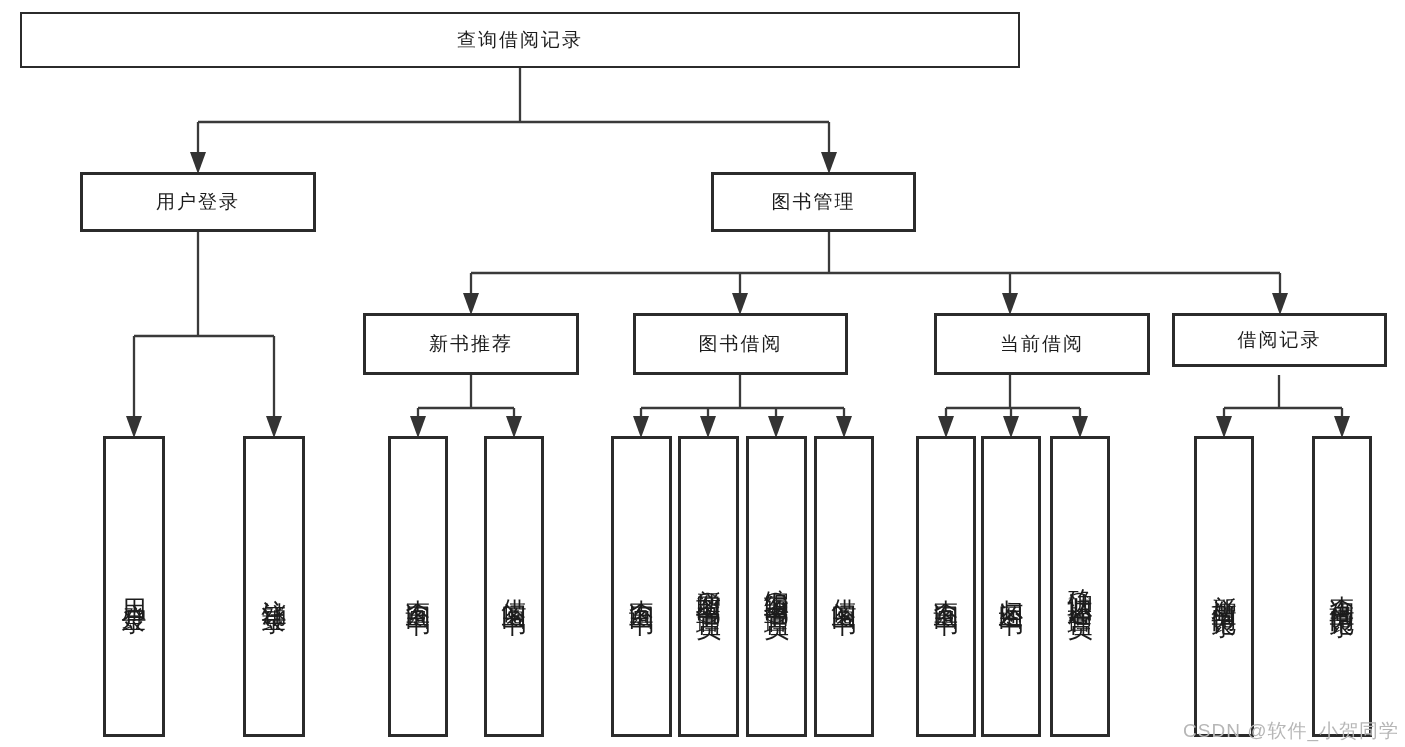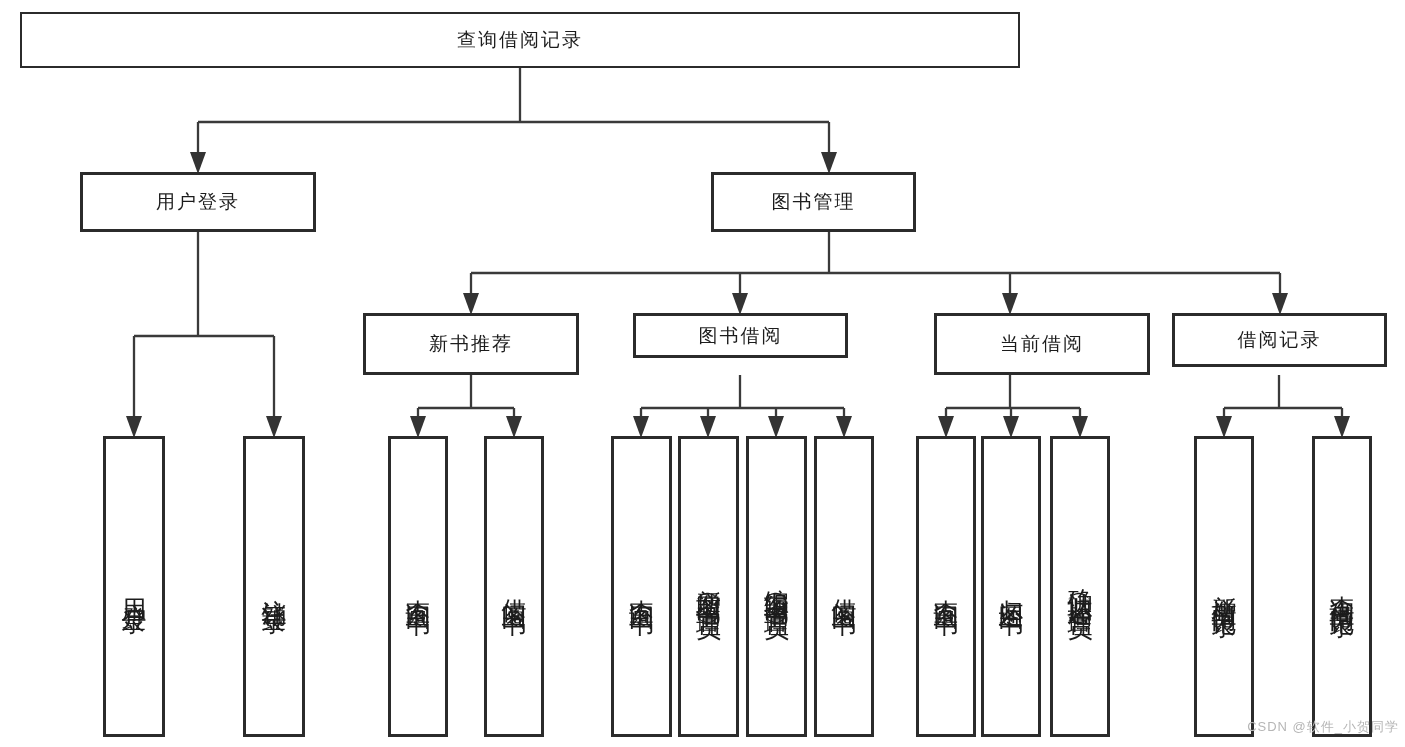--- a/index.html
+++ b/index.html
@@ -54,41 +54,41 @@
     letter-spacing: 4px;
     line-height: 1;
     color: #1c1c1c;
     white-space: nowrap;
   }
   
   #n-root        { left: 20px;  top: 12px;  width: 1000px; height: 56px; }
   #n-user-login  { left: 80px;  top: 172px; width: 236px;  height: 60px; }
   #n-book-mgmt   { left: 711px; top: 172px; width: 205px;  height: 60px; }
   #n-new-book    { left: 363px; top: 313px; width: 216px;  height: 62px; }
-  #n-book-borrow { left: 633px; top: 313px; width: 215px;  height: 45px; }
+  #n-book-borrow { left: 633px; top: 313px; width: 215px;  height: 62px; }
   #n-current     { left: 934px; top: 313px; width: 216px;  height: 62px; }
   #n-records     { left: 1172px;top: 313px; width: 215px;  height: 54px; }
   #l-user-login  { left: 103px;  width: 62px; }
   #l-logout      { left: 243px;  width: 62px; }
   #l-rec-query   { left: 388px;  width: 60px; }
   #l-rec-borrow  { left: 484px;  width: 60px; }
   #l-bb-query    { left: 611px;  width: 61px; }
   #l-bb-add      { left: 678px;  width: 61px; }
   #l-bb-edit     { left: 746px;  width: 61px; }
   #l-bb-borrow   { left: 814px;  width: 60px; }
   #l-cb-query    { left: 916px;  width: 60px; }
   #l-cb-return   { left: 981px;  width: 60px; }
   #l-cb-confirm  { left: 1050px; width: 60px; }
   #l-br-add      { left: 1194px; width: 60px; }
   #l-br-query    { left: 1312px; width: 60px; }
   #watermark {
     position: absolute;
     right: 6px;
     top: 718px;
-    font-size: 13px;
+    font-size: 19px;
     color: #b6b6b6;
     letter-spacing: 1px;
     z-index: 3;
   }
 </style>
 </head>
 <body>
 
 <div id="canvas">
 

